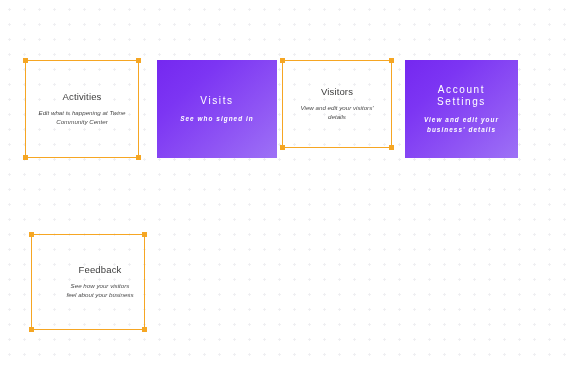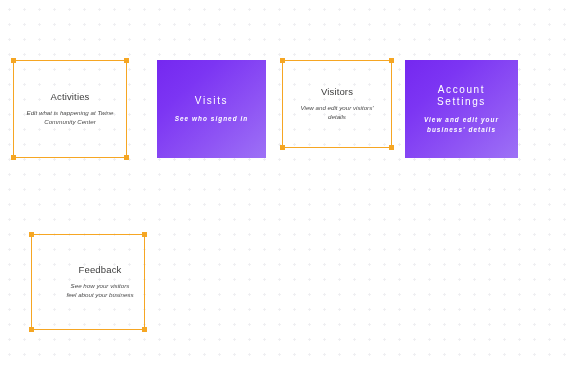--- a/index.html
+++ b/index.html
@@ -96,30 +96,30 @@
     line-height: 1.5;
     margin: 0;
     max-width: 100px;
   }
 </style>
 </head>
 <body>
 
 <div id="canvas">
 
-  <div class="card plain selected" style="left:13px; top:60px; width:114px; height:98px;">
+  <div class="card plain selected" style="left:25px; top:60px; width:114px; height:98px;">
     <div class="handle tl"></div>
     <div class="handle tr"></div>
     <div class="handle bl"></div>
     <div class="handle br"></div>
     <div class="card-title">Activities</div>
     <div class="card-sub">Edit what is happening at Twine Community Center</div>
   </div>
 
-  <div class="card purple" style="left:157px; top:60px; width:109px; height:98px;">
+  <div class="card purple" style="left:157px; top:60px; width:120px; height:98px;">
     <div class="card-title">Visits</div>
     <div class="card-sub">See who signed in</div>
   </div>
 
   <div class="card plain selected" style="left:282px; top:60px; width:110px; height:88px;">
     <div class="handle tl"></div>
     <div class="handle tr"></div>
     <div class="handle bl"></div>
     <div class="handle br"></div>
     <div class="card-title">Visitors</div>

